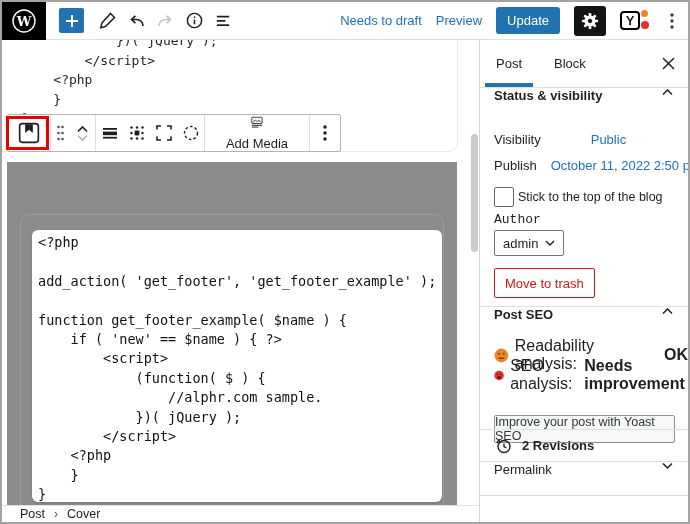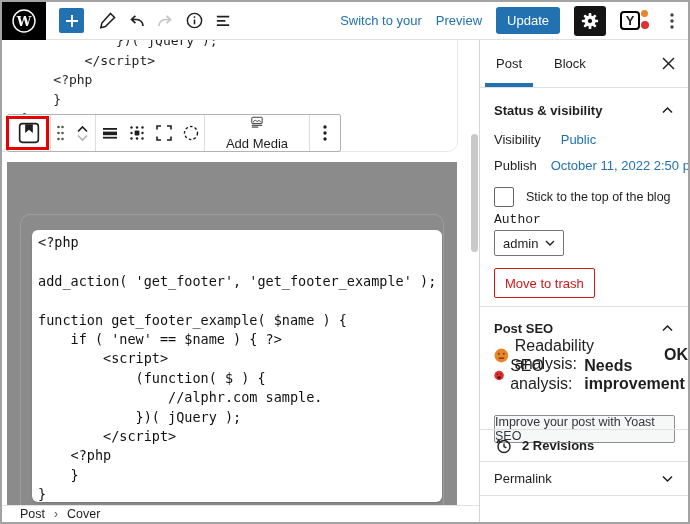--- a/index.html
+++ b/index.html
@@ -81,21 +81,21 @@
              border-left:1px solid #d5d5d5; z-index:25; font-size:13px; }
   .sb-row { position:absolute; left:0; width:100%; }
   .tabs { top:0; height:48px; border-bottom:1px solid #e0e0e0; display:flex; align-items:stretch; }
   .tab { display:flex; align-items:center; justify-content:center; padding:0 16px; cursor:pointer;
          position:relative; font-size:13px; }
   .tab.active { font-weight:500; }
   .tab.active::after { content:""; position:absolute; left:5px; right:5px; bottom:0; height:4px;
                        background:#2271b1; }
   .close-btn { margin-left:auto; width:40px; display:flex; align-items:center; justify-content:center;
                cursor:pointer; }
-  .panel-head { display:flex; align-items:center; cursor:pointer;gap:31px; }
+  .panel-head { display:flex; align-items:flex-start; cursor:pointer;gap:31px; }
   .panel-title { font-weight:700; font-size:13px; }
   .panel-chevron { margin-left:auto; }
   .lbl { color:#1e1e1e; }
   .blue-link { color:#2271b1; cursor:pointer; }
   .checkbox { width:20px; height:20px; border:1.2px solid #666; border-radius:2px; background:#fff;
               cursor:pointer; flex:0 0 auto; }
   .select { display:inline-flex; align-items:center; gap:7px; height:26px; padding:0 8px;
             border:1px solid #757575; border-radius:2px; cursor:pointer; font-size:13px; }
   .trash-btn { display:inline-flex; align-items:center; height:30px; padding:0 10px;
                border:1px solid #cc1818; border-radius:2px; color:#cc1818; font-size:13px;
@@ -272,21 +272,21 @@
       </div>
       <div class="hicon">
         <svg width="19" height="19" viewBox="0 0 20 20" fill="#1e1e1e">
           <rect x="3" y="5" width="13" height="1.8"></rect>
           <rect x="3" y="9.5" width="9" height="1.8"></rect>
           <rect x="3" y="14" width="13" height="1.8"></rect>
         </svg>
       </div>
     </div>
     <div class="top-right">
-      <span class="top-link">Switch to your</span>
+      <span class="top-link">Needs to draft</span>
       <span class="top-link">Preview</span>
       <span class="update-btn">Update</span>
       <div class="gear-btn">
         <svg width="18" height="18" viewBox="-10 -10 20 20" fill="#fff">
           <g>
             <rect x="-1.5" y="-9" width="3" height="5" rx="1"></rect>
             <rect x="-1.5" y="-9" width="3" height="5" rx="1" transform="rotate(45)"></rect>
             <rect x="-1.5" y="-9" width="3" height="5" rx="1" transform="rotate(90)"></rect>
             <rect x="-1.5" y="-9" width="3" height="5" rx="1" transform="rotate(135)"></rect>
             <rect x="-1.5" y="-9" width="3" height="5" rx="1" transform="rotate(180)"></rect>
@@ -326,27 +326,27 @@
     </div>
 
     <div class="sb-row panel-head" style="top:48px; height:44px; padding:0 14px;">
       <span class="panel-title">Status &amp; visibility</span>
       <svg class="panel-chevron" width="13" height="8" viewBox="0 0 13 8">
         <polyline points="2,6.5 6.5,2 11,6.5" fill="none" stroke="#1e1e1e" stroke-width="1.5"></polyline>
       </svg>
     </div>
     <div class="sb-row" style="top:92px; height:20px; padding:0 14px; display:flex;">
       <span class="lbl">Visibility</span>
-      <span class="blue-link" style="margin-left:20px;">Public</span>
+      <span class="blue-link" style="margin-left:50px;">Public</span>
     </div>
     <div class="sb-row" style="top:118px; height:20px; padding:0 14px; display:flex;">
       <span class="lbl">Publish</span>
       <span class="blue-link" style="margin-left:14px; white-space:nowrap;">October 11, 2022 2:50 pm</span>
     </div>
-    <div class="sb-row" style="top:146px; height:22px; padding:0 14px; display:flex; align-items:center; gap:12px;">
+    <div class="sb-row" style="top:146px; height:22px; padding:0 14px; display:flex; align-items:center; gap:4px;">
       <div class="checkbox"></div>
       <span class="lbl" style="font-size:12.5px; white-space:nowrap;">Stick to the top of the blog</span>
     </div>
     <div class="sb-row" style="top:172px; padding:0 14px;font-family:Liberation Mono, monospace;">
       <span class="lbl">Author</span>
     </div>
     <div class="sb-row" style="top:228px; padding:0 14px;">
       <span class="trash-btn">Move to trash</span>
     </div>
     <div class="sb-row" style="top:190px; padding:0 14px;">

